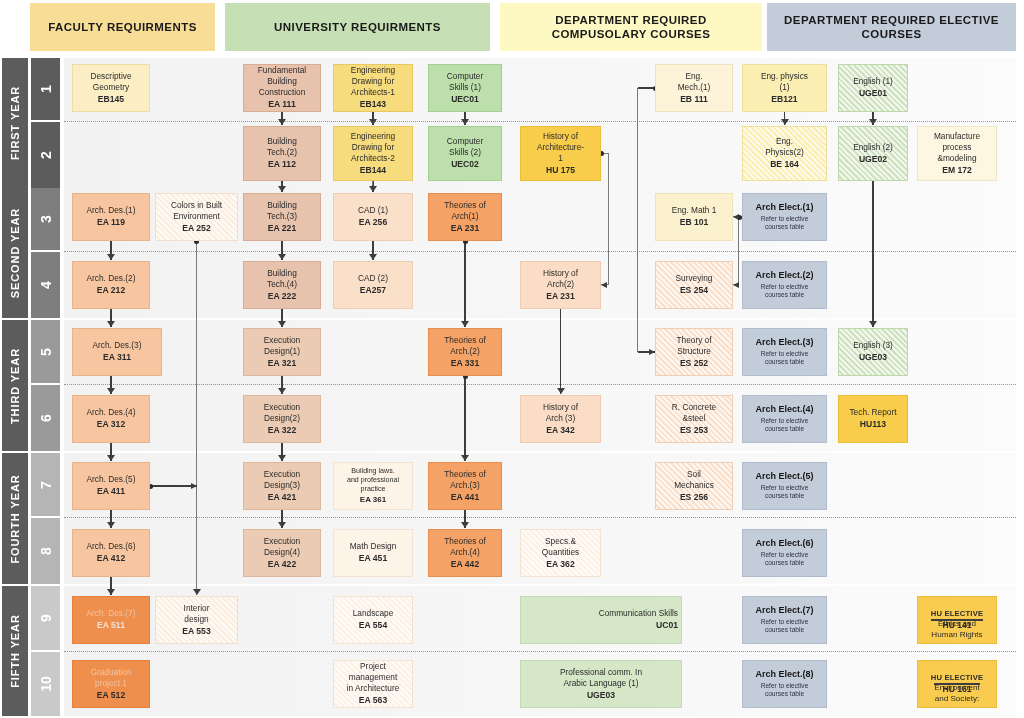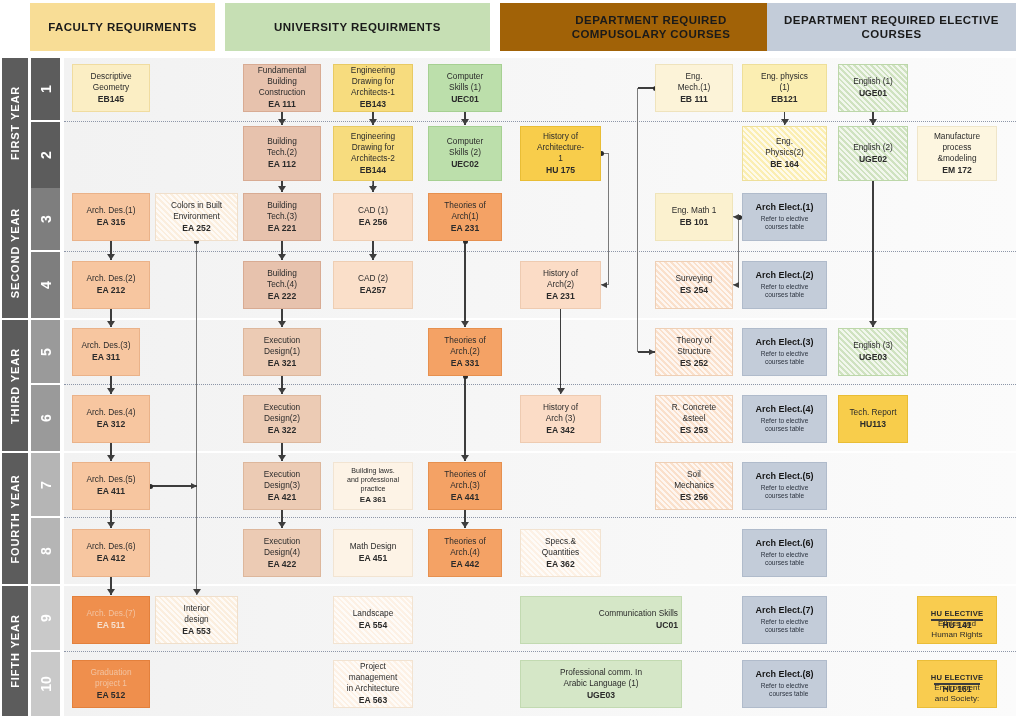--- a/index.html
+++ b/index.html
@@ -57,21 +57,21 @@
 </head>
 <body>
 
 <div id="page">
     <div class="cat" style="left: 30px; width: 185px; background: rgb(248, 221, 150);">
       <span>FACULTY REQUIRMENTS</span>
     </div>
     <div class="cat" style="left: 225px; width: 265px; background: rgb(198, 223, 180);">
       <span>UNIVERSITY REQUIRMENTS</span>
     </div>
-    <div class="cat" style="left: 500px; width: 262px; background: #a16207; padding-left: 20px;">
+    <div class="cat" style="left: 500px; width: 262px; background: #fef9c3;">
       <span>DEPARTMENT REQUIRED<br>COMPUSOLARY COURSES</span>
     </div>
     <div class="cat" style="left: 767px; width: 249px; background: rgb(195, 204, 217);">
       <span>DEPARTMENT REQUIRED ELECTIVE<br>COURSES</span>
     </div>
     <div class="yearlabel" style="top: 58px; height: 130px;">
       <span>FIRST YEAR</span>
     </div>
     <div class="semlabel" style="top: 58px; height: 62px; background: rgb(92, 92, 92);">
       <span>1</span>
@@ -176,21 +176,21 @@
     <div class="box" style="left: 838px; width: 70px; top: 126px; height: 55px; background: repeating-linear-gradient(45deg, rgba(255, 255, 255, 0.72) 0px, rgba(255, 255, 255, 0.72) 2px, rgba(255, 255, 255, 0) 2px, rgba(255, 255, 255, 0) 4px) rgb(207, 226, 192); border: 1px solid rgb(188, 215, 169);">
       <div>English (2)</div>
       <div class="code">UGE02</div>
     </div>
     <div class="box" style="left: 917px; width: 80px; top: 126px; height: 55px; background: rgb(253, 246, 224); border: 1px solid rgb(239, 229, 201);">
       <div>Manufacture<br>process<br>&amp;modeling</div>
       <div class="code">EM 172</div>
     </div>
     <div class="box" style="left: 72px; width: 78px; top: 193px; height: 48px; background: rgb(247, 198, 160); border: 1px solid rgb(234, 178, 137);">
       <div>Arch. Des.(1)</div>
-      <div class="code">EA 315</div>
+      <div class="code">EA 119</div>
     </div>
     <div class="box" style="left: 155px; width: 83px; top: 193px; height: 48px; background: repeating-linear-gradient(45deg, rgba(255, 255, 255, 0.72) 0px, rgba(255, 255, 255, 0.72) 2px, rgba(255, 255, 255, 0) 2px, rgba(255, 255, 255, 0) 4px) rgb(251, 238, 222); border: 1px solid rgb(240, 223, 203);">
       <div>Colors in Built<br>Environment</div>
       <div class="code">EA 252</div>
     </div>
     <div class="box" style="left: 243px; width: 78px; top: 193px; height: 48px; background: rgb(231, 194, 173); border: 1px solid rgb(216, 171, 147);">
       <div>Building<br>Tech.(3)</div>
       <div class="code">EA 221</div>
     </div>
     <div class="box" style="left: 333px; width: 80px; top: 193px; height: 48px; background: rgb(250, 223, 201); border: 1px solid rgb(238, 206, 179);">
@@ -226,21 +226,21 @@
       <div class="code">EA 231</div>
     </div>
     <div class="box" style="left: 655px; width: 78px; top: 261px; height: 48px; background: repeating-linear-gradient(45deg, rgba(255, 255, 255, 0.72) 0px, rgba(255, 255, 255, 0.72) 2px, rgba(255, 255, 255, 0) 2px, rgba(255, 255, 255, 0) 4px) rgb(250, 224, 203); border: 1px solid rgb(238, 207, 181);">
       <div>Surveying</div>
       <div class="code">ES 254</div>
     </div>
     <div class="box elect" style="left: 742px; width: 85px; top: 261px; height: 48px; background: rgb(195, 204, 217); border: 1px solid rgb(176, 187, 203);">
       <div class="etitle">Arch Elect.(2)</div>
       <div class="esub">Refer to elective<br>courses table</div>
     </div>
-    <div class="box" style="left: 72px; width: 68px; top: 328px; height: 48px; background: rgb(247, 198, 160); border: 1px solid rgb(234, 178, 137);">
+    <div class="box" style="left: 72px; width: 90px; top: 328px; height: 48px; background: rgb(247, 198, 160); border: 1px solid rgb(234, 178, 137);">
       <div>Arch. Des.(3)</div>
       <div class="code">EA 311</div>
     </div>
     <div class="box" style="left: 243px; width: 78px; top: 328px; height: 48px; background: rgb(236, 203, 180); border: 1px solid rgb(221, 183, 156);">
       <div>Execution<br>Design(1)</div>
       <div class="code">EA 321</div>
     </div>
     <div class="box" style="left: 428px; width: 74px; top: 328px; height: 48px; background: rgb(244, 162, 101); border: 1px solid rgb(230, 144, 79);">
       <div>Theories of<br>Arch.(2)</div>
       <div class="code">EA 331</div>
@@ -359,21 +359,21 @@
       <div class="code">EA 512</div>
     </div>
     <div class="box" style="left: 333px; width: 80px; top: 660px; height: 48px; background: repeating-linear-gradient(45deg, rgba(255, 255, 255, 0.72) 0px, rgba(255, 255, 255, 0.72) 2px, rgba(255, 255, 255, 0) 2px, rgba(255, 255, 255, 0) 4px) rgb(253, 241, 229); border: 1px solid rgb(242, 227, 209);">
       <div>Project<br>management<br>in Architecture</div>
       <div class="code">EA 563</div>
     </div>
     <div class="box" style="left: 520px; width: 162px; top: 660px; height: 48px; background: rgb(213, 231, 199); border: 1px solid rgb(194, 218, 177);">
       <div>Professional comm. In<br>Arabic Language (1)</div>
       <div class="code">UGE03</div>
     </div>
-    <div class="box elect" style="left: 742px; width: 85px; top: 660px; height: 48px; background: rgb(195, 204, 217); border: 1px solid rgb(176, 187, 203); text-align: right;">
+    <div class="box elect" style="left: 742px; width: 85px; top: 660px; height: 48px; background: rgb(195, 204, 217); border: 1px solid rgb(176, 187, 203);">
       <div class="etitle">Arch Elect.(8)</div>
       <div class="esub">Refer to elective<br>courses table</div>
     </div>
     <div class="box hu" style="left: 917px; width: 80px; top: 660px; height: 48px; background: rgb(249, 204, 79); border: 1px solid rgb(234, 189, 56);">
       <div class="htitle">HU ELECTIVE</div>
       <div class="hline">Environment<br>and Society:</div>
       <div class="code">HU 161</div>
     </div>
     <div class="vline" style="left: 281.3px; top: 112px; height: 13px;"></div>
     <div class="arrowdown" style="left: 278px; top: 119px;"></div>

